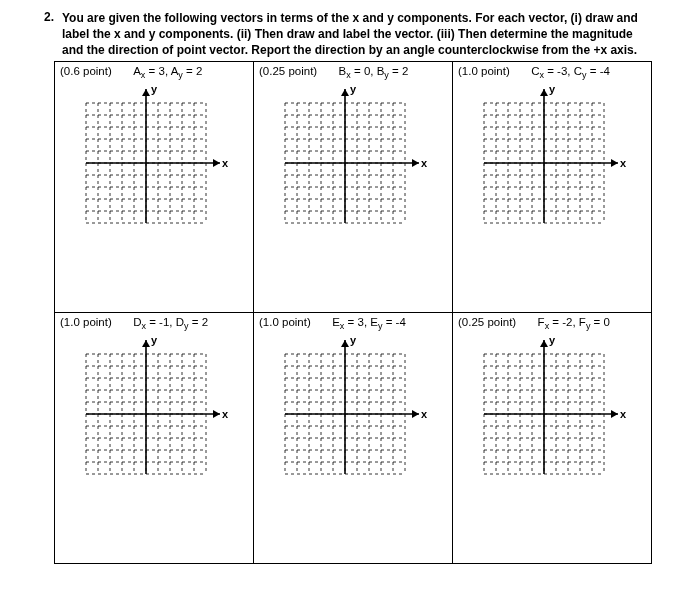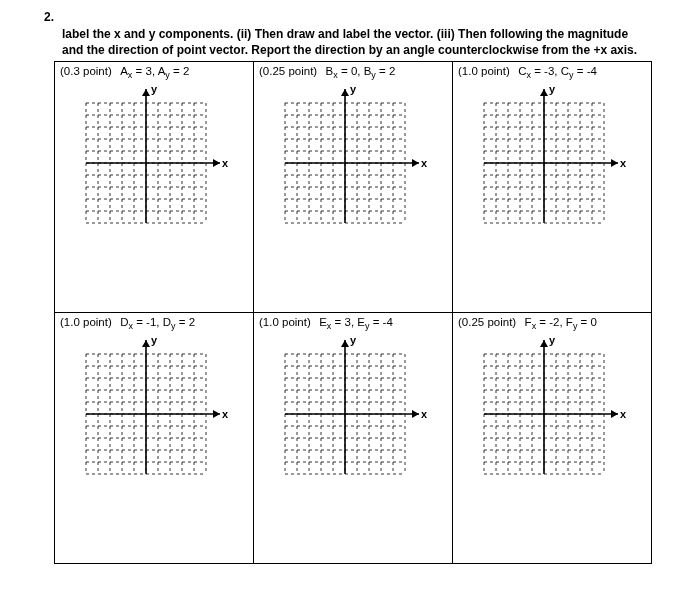--- a/index.html
+++ b/index.html
@@ -51,21 +51,21 @@
   }
   .cell-header {
     font-size: 11.5px;
     white-space: nowrap;
   }
   .pts {
     display: inline;
   }
   .vec {
     display: inline;
-    margin-left: 2px;
+    margin-left: 15px;
   }
   sub {
     font-size: 9px;
     vertical-align: sub;
     line-height: 0;
   }
   .axes-wrap {
     width: 100%;
     display: flex;
     justify-content: center;
@@ -76,33 +76,33 @@
   }
 </style>
 </head>
 <body>
 
 <div class="page">
 
   <div class="prompt-row">
     <div class="prompt-number">2.</div>
     <div class="prompt-text">
-      <br>
-      <span>label the x and y components. (ii) Then draw and label the vector. (iii) Then following the magnitude</span><br>
+      <span>You are given the following vectors in terms of the x and y components. For each vector, (i) draw and</span><br>
+      <span>label the x and y components. (ii) Then draw and label the vector. (iii) Then determine the magnitude</span><br>
       <span>and the direction of point vector. Report the direction by an angle counterclockwise from the +x axis.</span>
     </div>
   </div>
 
   <table class="grid-table">
     <tbody>
         <tr>
       <td>
         <div class="cell-inner">
           <div class="cell-header">
-            <span class="pts">(0.3 point)</span>
+            <span class="pts">(0.6 point)</span>
             <span class="vec">&nbsp;<span>A</span><sub>x</sub> = <span>3</span>, <span>A</span><sub>y</sub> = <span>2</span></span>
           </div>
           <div class="axes-wrap">
             <svg class="axes" width="180" height="150" viewBox="0 0 180 150">
                   <line x1="22" y1="20" x2="22" y2="140" stroke="#000" stroke-width="0.8" stroke-dasharray="3 3"></line>
                   <line x1="22" y1="20" x2="142" y2="20" stroke="#000" stroke-width="0.8" stroke-dasharray="3 3"></line>
                   <line x1="34" y1="20" x2="34" y2="140" stroke="#000" stroke-width="0.8" stroke-dasharray="3 3"></line>
                   <line x1="22" y1="32" x2="142" y2="32" stroke="#000" stroke-width="0.8" stroke-dasharray="3 3"></line>
                   <line x1="46" y1="20" x2="46" y2="140" stroke="#000" stroke-width="0.8" stroke-dasharray="3 3"></line>
                   <line x1="22" y1="44" x2="142" y2="44" stroke="#000" stroke-width="0.8" stroke-dasharray="3 3"></line>

